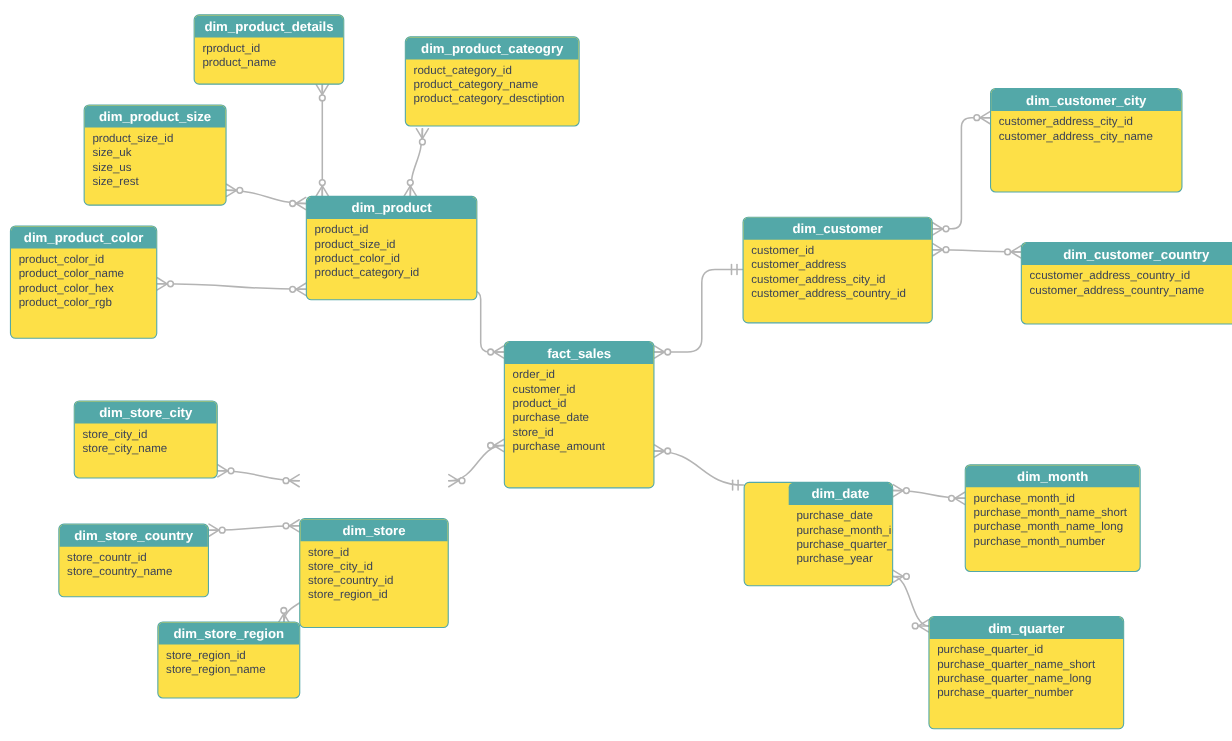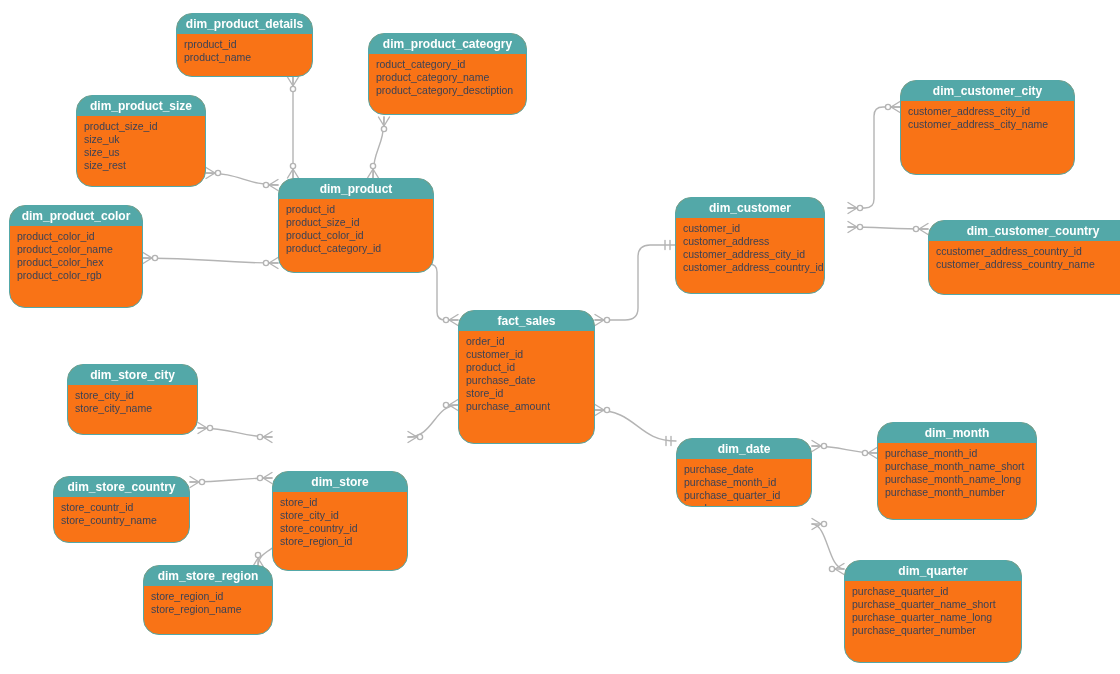--- a/index.html
+++ b/index.html
@@ -10,22 +10,22 @@
     --line-color:#B4B4B4;
     --canvas-bg:#FFFFFF;
   }
   html,body{margin:0;padding:0;background:var(--canvas-bg);}
   #canvas{
     position:relative;width:1120px;height:674px;background:var(--canvas-bg);
     font-family:"Liberation Sans","DejaVu Sans",sans-serif;overflow:hidden;
   }
   #rel-layer{position:absolute;left:0;top:0;width:1120px;height:674px;}
   .tbl{
-    position:absolute;box-sizing:border-box;background:#f97316;
-    border:1.6px solid var(--tbl-border);border-radius:16px;
+    position:absolute;box-sizing:border-box;background:#fde047;
+    border:1.6px solid var(--tbl-border);border-radius:5px;
     overflow:hidden;
   }
   .tbl-h{
     height:20px;line-height:20px;background:var(--header-bg);
     color:var(--title-color);font-size:12px;font-weight:600;
     text-align:center;white-space:nowrap;border-radius:4px 4px 0 0;
     cursor:move;
   }
   .tbl-b{padding:4px 7px 0 7px;}
   .fld{
@@ -244,21 +244,21 @@
       <div class="tbl-h">fact_sales</div>
       <div class="tbl-b">
         <div class="fld">order_id</div>
         <div class="fld">customer_id</div>
         <div class="fld">product_id</div>
         <div class="fld">purchase_date</div>
         <div class="fld">store_id</div>
         <div class="fld">purchase_amount</div>
       </div>
     </div>
-    <div class="tbl" style="left: 675px; top: 197px; width: 150px; height: 97px;">
+    <div class="tbl" style="left: 675px; top: 197px; width: 173px; height: 97px;">
       <div class="tbl-h">dim_customer</div>
       <div class="tbl-b">
         <div class="fld">customer_id</div>
         <div class="fld">customer_address</div>
         <div class="fld">customer_address_city_id</div>
         <div class="fld">customer_address_country_id</div>
       </div>
     </div>
     <div class="tbl" style="left: 900px; top: 80px; width: 175px; height: 95px;">
       <div class="tbl-h">dim_customer_city</div>
@@ -267,21 +267,21 @@
         <div class="fld">customer_address_city_name</div>
       </div>
     </div>
     <div class="tbl" style="left: 928px; top: 220px; width: 210px; height: 75px;">
       <div class="tbl-h">dim_customer_country</div>
       <div class="tbl-b">
         <div class="fld">ccustomer_address_country_id</div>
         <div class="fld">customer_address_country_name</div>
       </div>
     </div>
-    <div class="tbl" style="left: 676px; top: 438px; width: 136px; height: 69px;">
+    <div class="tbl" style="left: 676px; top: 438px; width: 136px; height: 95px; padding-left: 40px;">
       <div class="tbl-h">dim_date</div>
       <div class="tbl-b">
         <div class="fld">purchase_date</div>
         <div class="fld">purchase_month_id</div>
         <div class="fld">purchase_quarter_id</div>
         <div class="fld">purchase_year</div>
       </div>
     </div>
     <div class="tbl" style="left: 877px; top: 422px; width: 160px; height: 98px;">
       <div class="tbl-h">dim_month</div>

